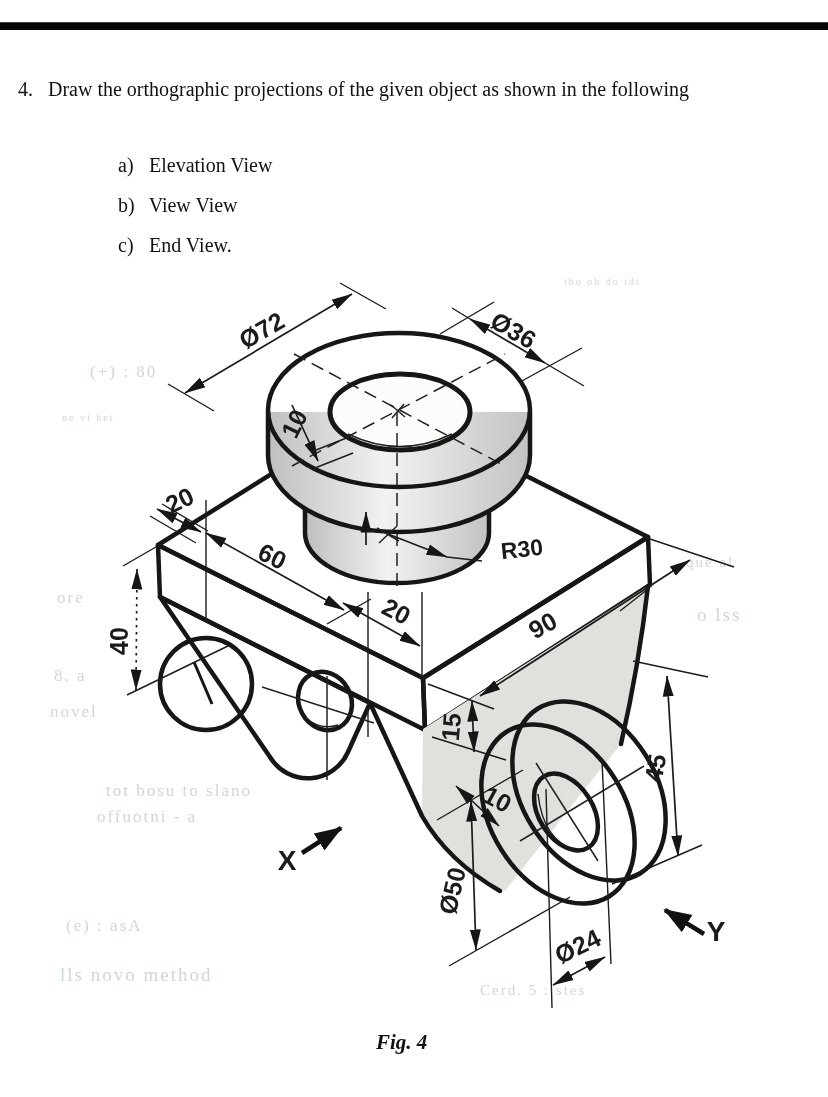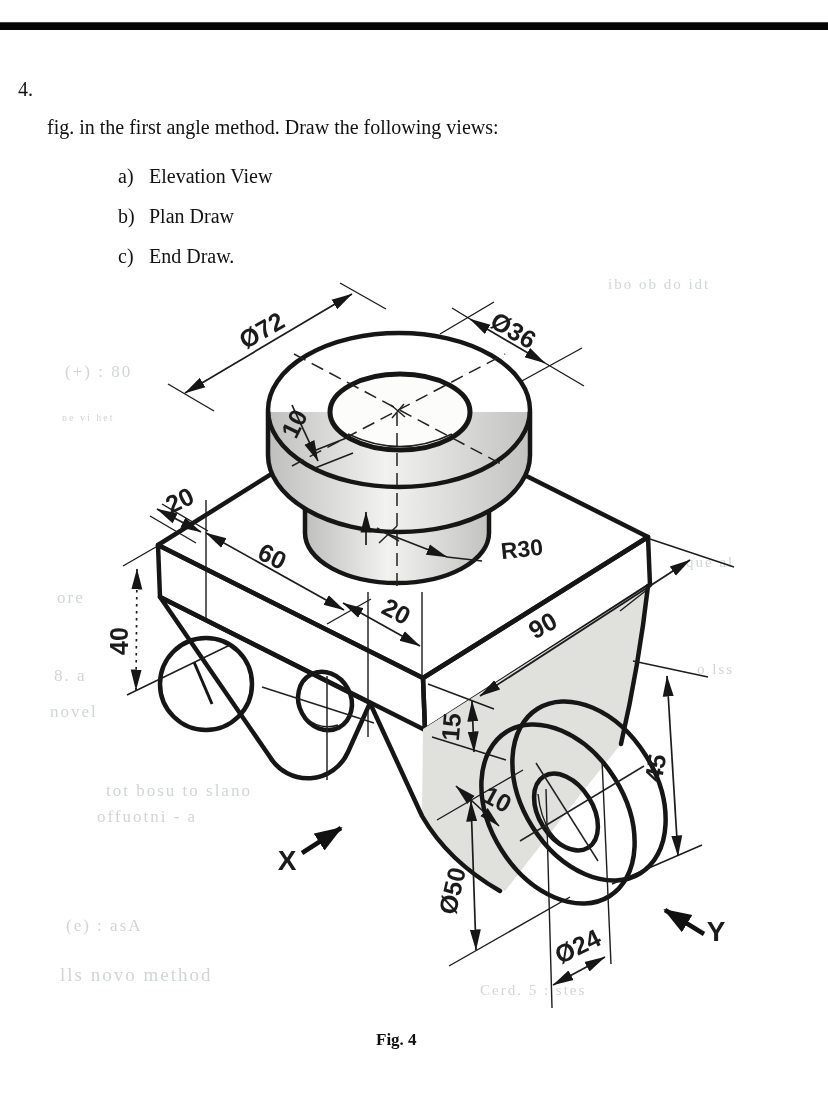--- a/index.html
+++ b/index.html
@@ -3,70 +3,70 @@
 <meta charset="utf-8">
 <style>
   html,body{margin:0;padding:0;background:#e9e9e9;}
   .page{position:relative;width:828px;height:1097px;background:#ffffff;overflow:hidden;
         font-family:"Liberation Serif", serif;color:#111;}
   .top-rule{position:absolute;left:0;top:22px;width:828px;height:7px;background:#050505;
             border-top:1px solid #444;}
   .qnum{position:absolute;left:18px;top:78px;font-size:20px;}
   .qline1{position:absolute;left:48px;top:78px;font-size:20px;white-space:nowrap;}
   .qline2{position:absolute;left:47px;top:116px;font-size:20px;white-space:nowrap;}
-  .qitem{position:absolute;left:118px;font-size:20px;white-space:nowrap;margin-top:11px;}
+  .qitem{position:absolute;left:118px;font-size:20px;white-space:nowrap;}
   .qitem .il{display:inline-block;min-width:26px;}
-  .caption{position:absolute;left:376px;top:1030px;font-size:17px;font-weight:bold;}
+  .caption{position:absolute;left:376px;top:1030px;font-size:21px;font-weight:bold;font-style:italic;}
   .fig{position:absolute;left:0;top:0;width:828px;height:1097px;}
   .artifact{position:absolute;font-family:"Liberation Serif", serif;color:#aab5ae;
             opacity:.55;filter:blur(.6px);font-size:17px;letter-spacing:2px;white-space:nowrap;}
   svg text{font-family:"Liberation Sans", sans-serif;fill:#1b1b1b;}
   .dimtxt{font-size:25px;font-weight:600;}
   .dimtxt.sm{font-size:23px;}
   .axtxt{font-size:28px;font-weight:700;}
   .bold-ln{stroke:#161616;stroke-width:4.5;fill:none;stroke-linecap:round;stroke-linejoin:round;}
   .thin-ln{stroke:#1c1c1c;stroke-width:1.7;fill:none;}
   .ext-ln{stroke:#1c1c1c;stroke-width:1.4;fill:none;}
   .ctr-ln{stroke:#222;stroke-width:1.5;fill:none;}
 </style>
 </head>
 <body>
 
 <div class="page">
 
   <div class="top-rule"></div>
 
   <span class="qnum">4.</span>
-  <span class="qline2">fig.  in the first angle method. Draw the following views:</span>
+  <span class="qline1">Draw the orthographic projections of the given object as shown in the following</span>
 
   <div class="qitem" style="top:154px">
     <span class="il">a)</span>
     <span>Elevation View</span>
   </div>
   <div class="qitem" style="top:194px">
     <span class="il">b)</span>
-    <span>Plan Draw</span>
+    <span>View View</span>
   </div>
   <div class="qitem" style="top:234px">
     <span class="il">c)</span>
-    <span>End Draw.</span>
+    <span>End View.</span>
   </div>
 
-  <div class="artifact" style="left:65px;top:362px">(+) : 80</div>
+  <div class="artifact" style="left:90px;top:362px">(+) : 80</div>
   <div class="artifact" style="left:62px;top:412px;font-size:10px">ne vi het</div>
   <div class="artifact" style="left:57px;top:588px">ore</div>
   <div class="artifact" style="left:54px;top:666px">8. a</div>
   <div class="artifact" style="left:50px;top:702px">novel</div>
   <div class="artifact" style="left:106px;top:781px">tot bosu to slano</div>
   <div class="artifact" style="left:97px;top:807px">offuotni - a</div>
   <div class="artifact" style="left:66px;top:916px">(e) : asA</div>
   <div class="artifact" style="left:60px;top:964px;font-size:19px">lls novo method</div>
-  <div class="artifact" style="left:608px;top:276px;font-size:15px">ibo ob do idt</div>
+  <div class="artifact" style="left:564px;top:276px;font-size:10px">ibo ob do idt</div>
   <div class="artifact" style="left:686px;top:554px;font-size:15px">que al</div>
-  <div class="artifact" style="left:697px;top:661px;font-size:15px">o lss</div>
+  <div class="artifact" style="left:697px;top:604px;font-size:19px">o lss</div>
   <div class="artifact" style="left:480px;top:982px;font-size:15px">Cerd. 5 : stes</div>
 
   <svg class="fig" viewBox="0 0 828 1097">
     <defs>
       <marker id="aE" markerWidth="22" markerHeight="14" refX="20.5" refY="7" orient="auto" markerUnits="userSpaceOnUse">
         <path d="M0,1.5 L21,7 L0,12.5 Z" fill="#161616"></path>
       </marker>
       <marker id="aS" markerWidth="22" markerHeight="14" refX="20.5" refY="7" orient="auto-start-reverse" markerUnits="userSpaceOnUse">
         <path d="M0,1.5 L21,7 L0,12.5 Z" fill="#161616"></path>
       </marker>

